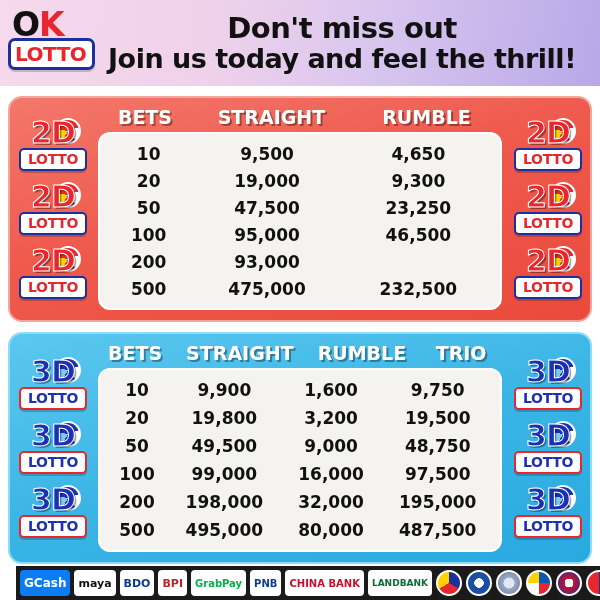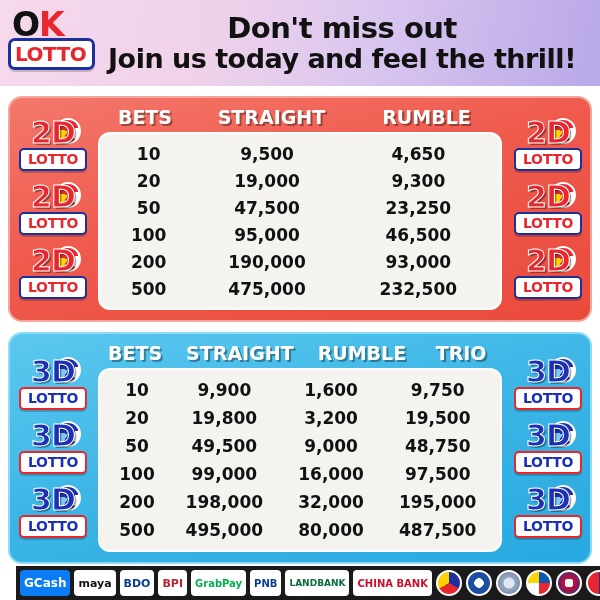--- a/index.html
+++ b/index.html
@@ -249,21 +249,20 @@
           <span class="c2-1">47,500</span>
           <span class="c2-2">23,250</span>
         </div>
         <div class="row">
           <span class="c2-0">100</span>
           <span class="c2-1">95,000</span>
           <span class="c2-2">46,500</span>
         </div>
         <div class="row">
           <span class="c2-0">200</span>
-          <span class="c2-1">190,000</span>
           <span class="c2-2">93,000</span>
         </div>
         <div class="row">
           <span class="c2-0">500</span>
           <span class="c2-1">475,000</span>
           <span class="c2-2">232,500</span>
         </div>
       </div>
     </div>
 
@@ -372,22 +371,22 @@
     </div>
   </div>
 
   <div class="footer">
     <div class="pay gcash">GCash</div>
     <div class="pay maya">maya</div>
     <div class="pay bdo">BDO</div>
     <div class="pay bpi">BPI</div>
     <div class="pay grabpay">GrabPay</div>
     <div class="pay pnb">PNB</div>
+    <div class="pay chinabank">CHINA BANK</div>
     <div class="pay landbank">LANDBANK</div>
-    <div class="pay chinabank">CHINA BANK</div>
     <div class="seal s1"></div>
     <div class="seal s2"></div>
     <div class="seal s3"></div>
     <div class="seal s4"></div>
     <div class="seal s5"></div>
     <div class="seal s6"></div>
     <div class="seal s7"></div>
   </div>
 
 </div>

